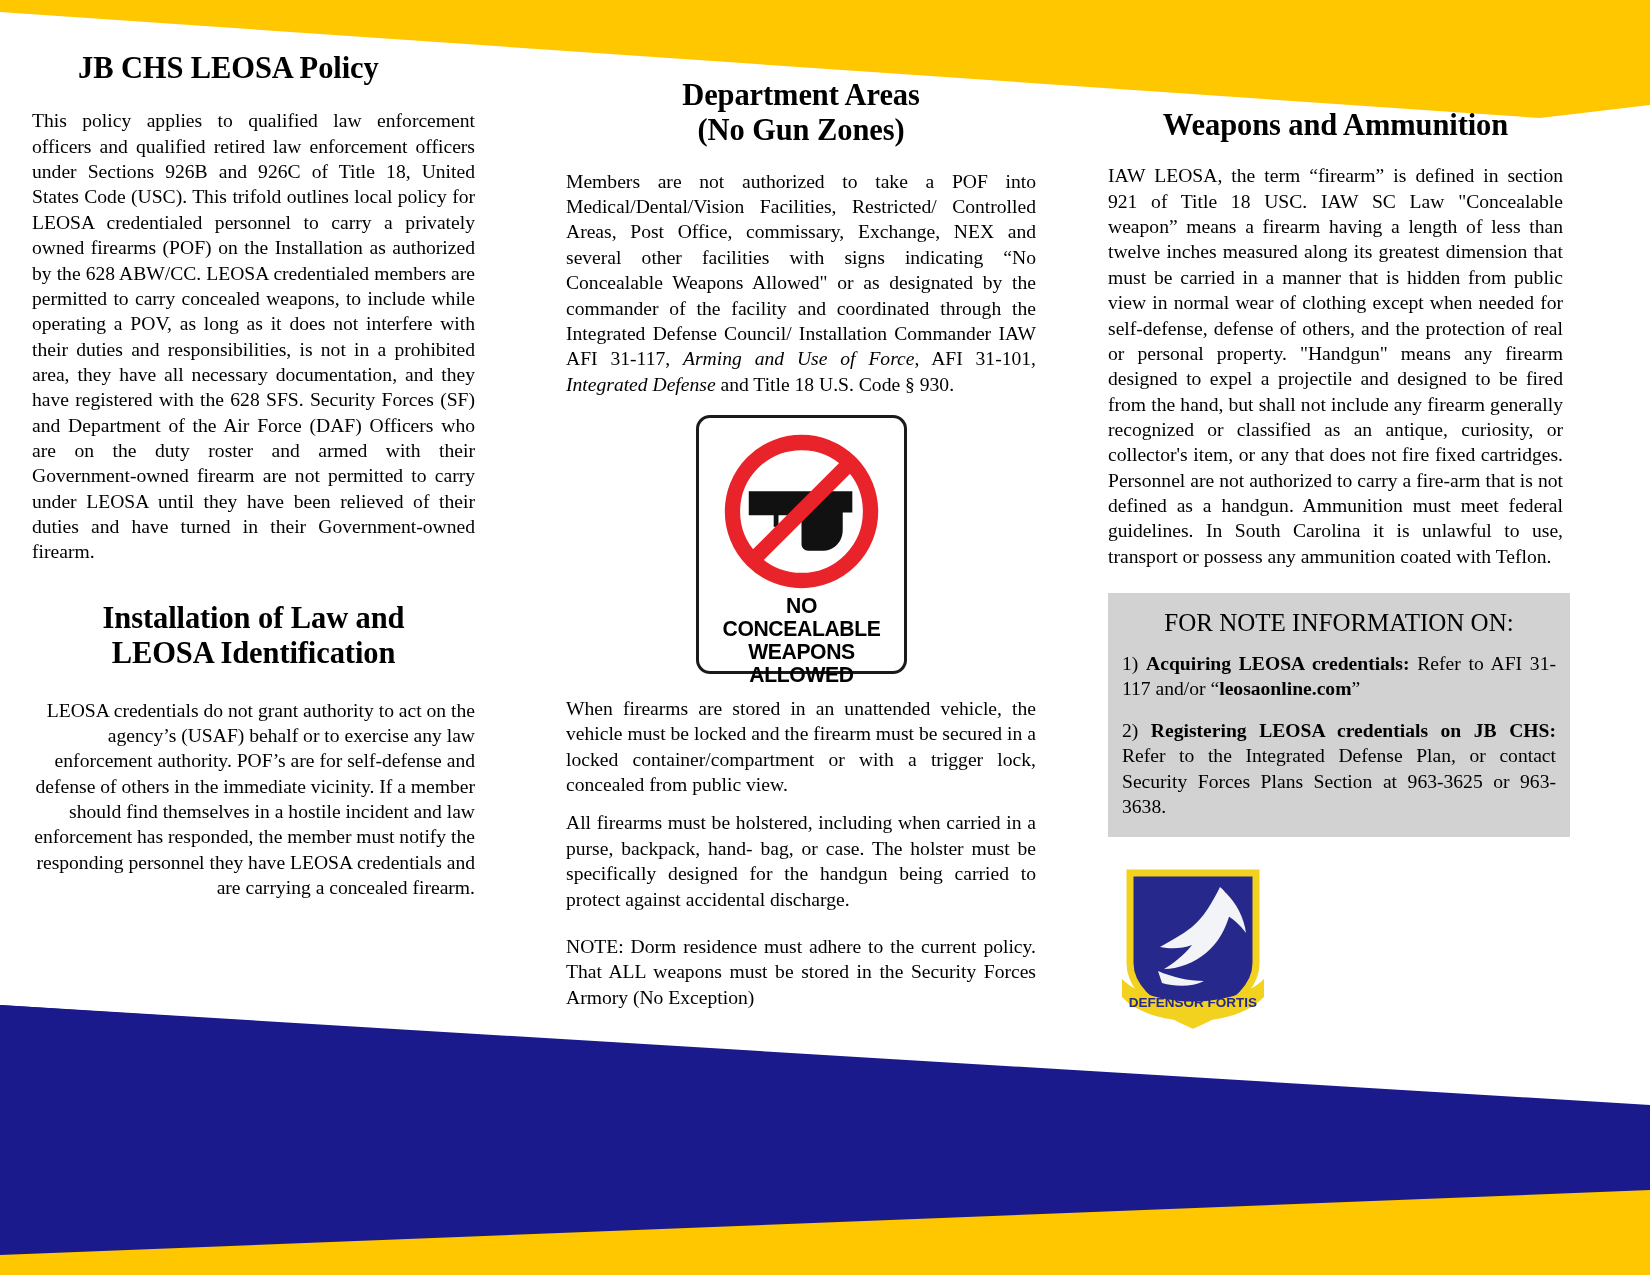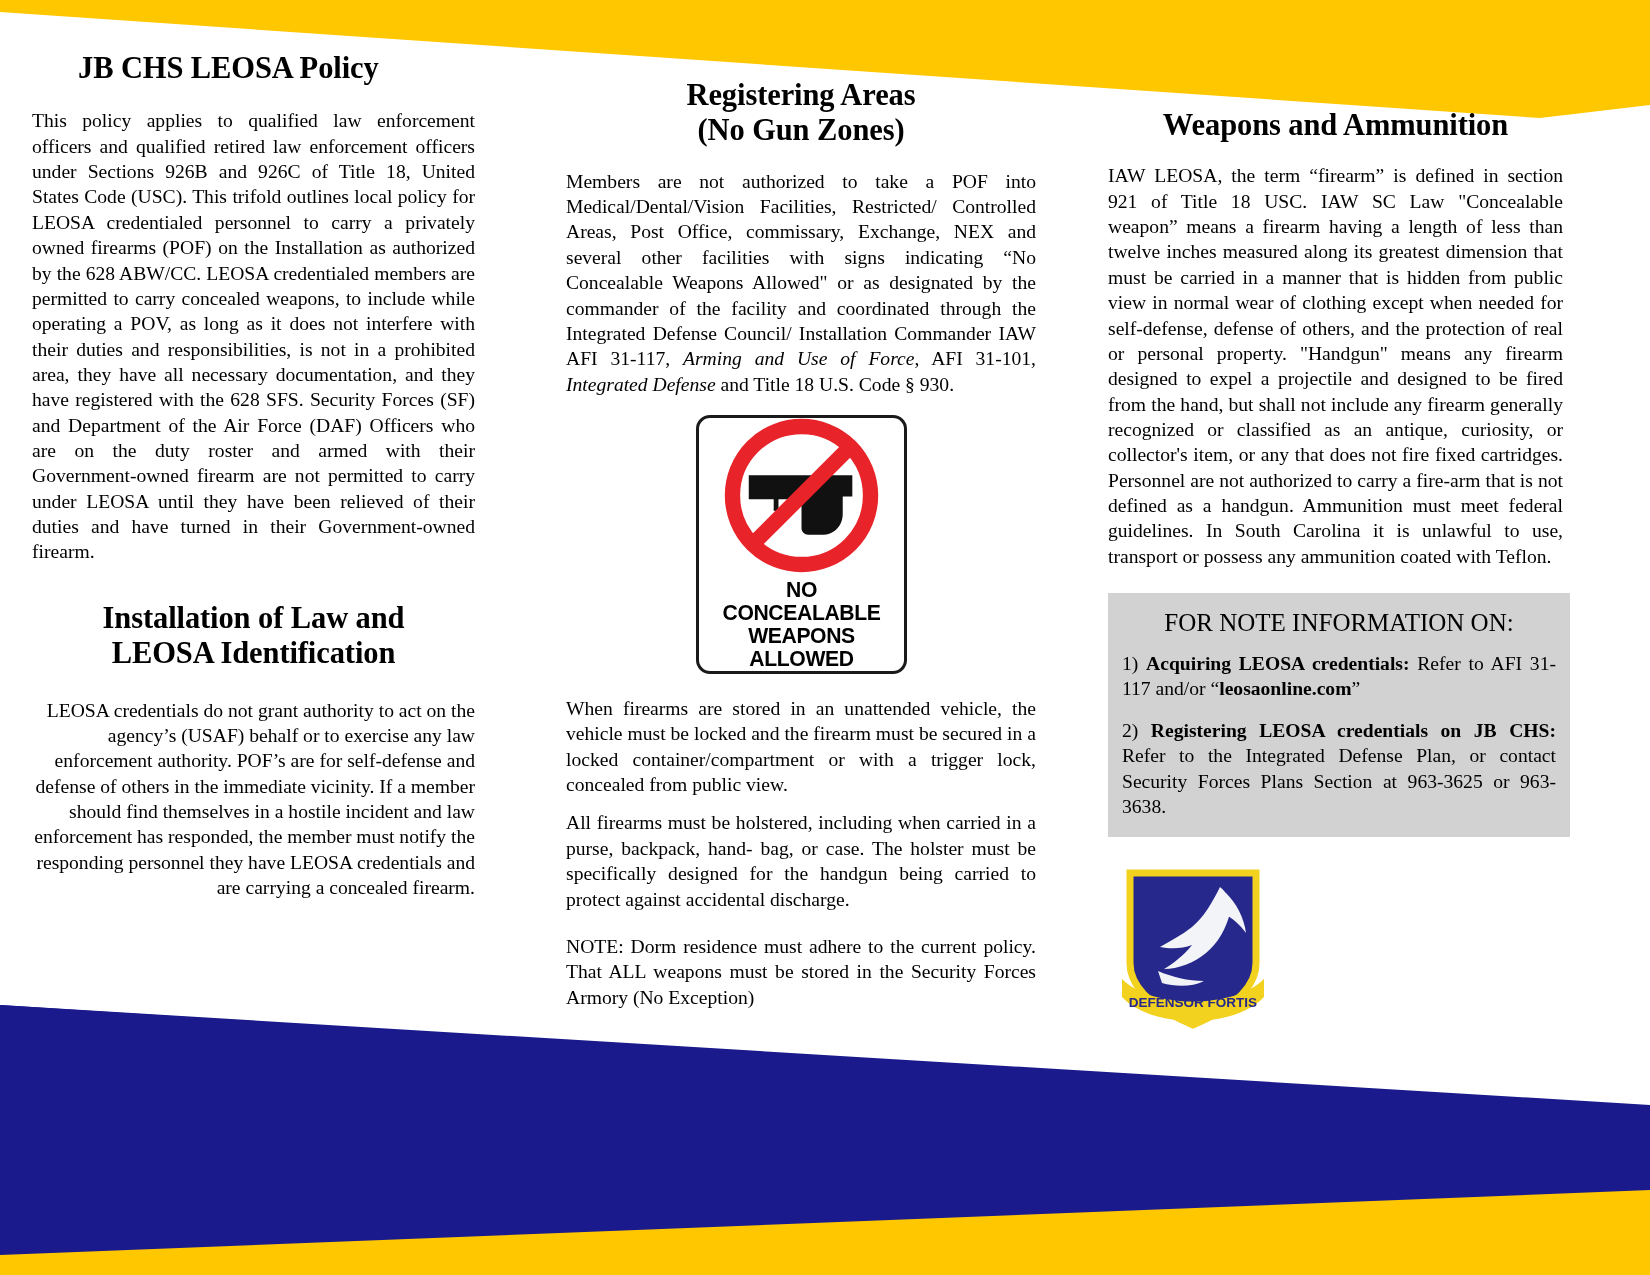--- a/index.html
+++ b/index.html
@@ -95,21 +95,21 @@
   .nogun-sign {
     width: 211px;
     height: 259px;
     background: #ffffff;
     border: 3px solid #1a1a1a;
     border-radius: 14px;
     box-sizing: border-box;
     display: flex;
     flex-direction: column;
     align-items: center;
-    justify-content: flex-end;
+    justify-content: space-between;
     padding-top: 12px;
     position: relative;
   }
   .nogun-glyph {
     width: 163px;
     height: 163px;
     position: relative;
   }
   .sign-text {
     text-align: center;
@@ -182,21 +182,21 @@
       <span>Installation of Law and</span><br>
       <span>LEOSA Identification</span>
     </h1>
 
     <p class="body nojust" id="para-2-1">LEOSA credentials do not grant authority to act on the agency’s (USAF) behalf or to exercise any law enforcement authority. POF’s are for self-defense and defense of others in the immediate vicinity. If a member should find themselves in a hostile incident and law enforcement has responded, the member must notify the responding personnel they have LEOSA credentials and are carrying a concealed firearm.</p>
   </div>
 
   <div class="col" id="col-2">
 
     <h1 class="col-title" id="title-3">
-      <span>Registering Areas</span><br>
+      <span>Department Areas</span><br>
       <span>(No Gun Zones)</span>
     </h1>
 
     <p class="body" id="para-3-1"><span>Members are not authorized to take a POF into Medical/Dental/Vision Facilities, Restricted/ Controlled Areas, Post Office, commissary, Exchange, NEX and several other facilities with signs indicating “No Concealable Weapons Allowed" or as designated by the commander of the facility and coordinated through the Integrated Defense Council/ Installation Commander IAW AFI 31-117, </span><span class="italic">Arming and Use of Force</span><span>, AFI 31-101, </span><span class="italic">Integrated Defense</span><span> and Title 18 U.S. Code § 930.</span></p>
 
     <div class="sign-wrap">
       <div class="nogun-sign">
         <div class="nogun-glyph">
           <svg viewBox="0 0 170 170" width="163" height="163">
 

